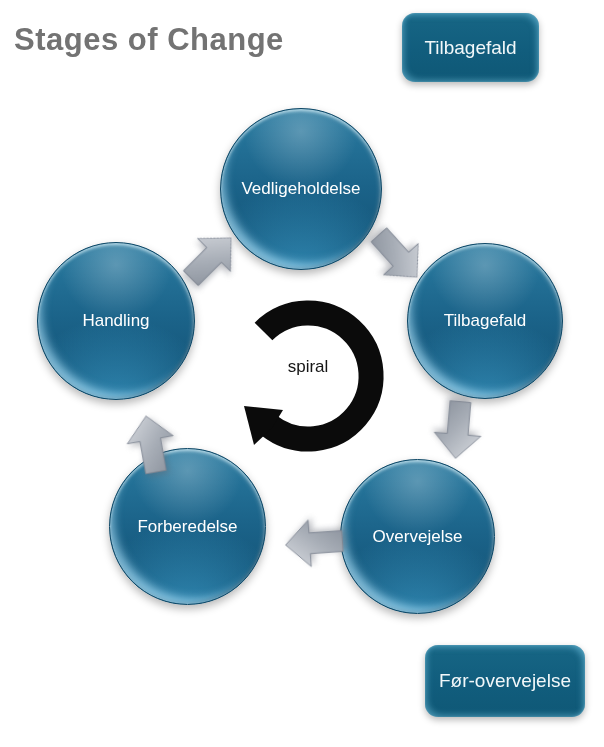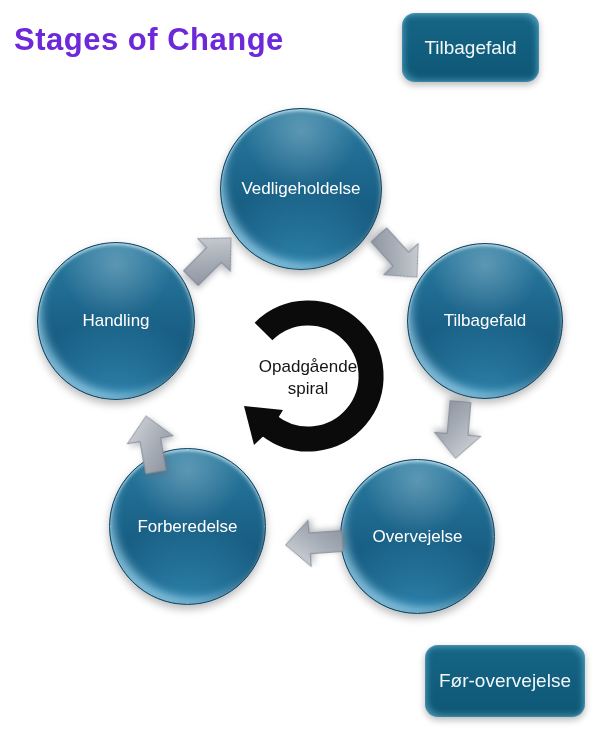--- a/index.html
+++ b/index.html
@@ -2,21 +2,21 @@
 <html><head>
 <meta charset="utf-8">
 <style>
   html,body{margin:0;padding:0;}
   body{
     width:604px;height:747px;position:relative;background:#ffffff;overflow:hidden;
     font-family:"Liberation Sans",sans-serif;
   }
   .title{
     position:absolute;left:14px;top:22px;margin:0;
-    font-size:31px;font-weight:bold;color:#6d28d9;letter-spacing:0.5px;
+    font-size:31px;font-weight:bold;color:#737373;letter-spacing:0.5px;
   }
   .pill{
     position:absolute;border-radius:13px;
     background:linear-gradient(180deg,#176685 0%,#115d7d 55%,#0f5876 100%);
     box-shadow:
       inset -4px 4px 6px -2px rgba(130,210,240,0.5),
       inset 4px -4px 6px -2px rgba(130,210,240,0.45),
       inset 0 0 2px rgba(255,255,255,0.25),
       0 3px 7px rgba(0,0,0,0.28);
     color:#f2f8fa;display:flex;align-items:center;justify-content:center;
@@ -129,21 +129,20 @@
     </svg>
   </div>
 
   <div class="spiral-wrap">
     <svg width="170" height="170" viewBox="0 0 170 170">
       <path d="M 40.5 40.5 A 63 63 0 1 1 46.2 134.6" fill="none" stroke="#0b0b0b" stroke-width="25"></path>
       <polygon points="21,115 31,154 49,137 60,119" fill="#0b0b0b"></polygon>
     </svg>
   </div>
   <div class="spiral-label">
-    <span>Opadgående</span>
     <span>spiral</span>
   </div>
 
   <div class="pill" id="btn-for-overvejelse">
     <span>Før-overvejelse</span>
   </div>
 
 </div>
 
 </body></html>

